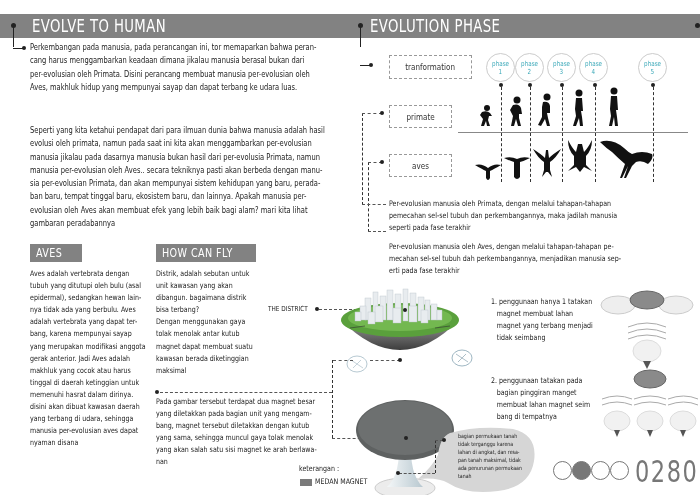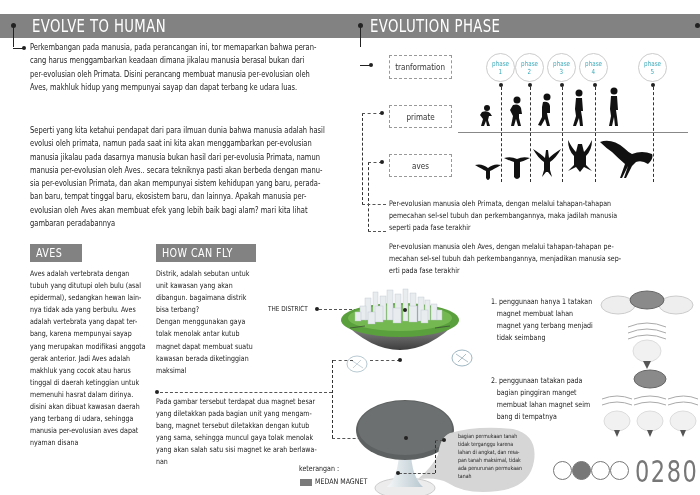--- a/index.html
+++ b/index.html
@@ -100,21 +100,21 @@
   <div>yang diletakkan pada bagian unit yang mengam-</div>
   <div>bang, magnet tersebut diletakkan dengan kutub</div>
   <div>yang sama, sehingga muncul gaya tolak menolak</div>
   <div>yang akan salah satu sisi magnet ke arah berlawa-</div>
   <div>nan</div>
 </div>
 
 <div class="abs" style="left:360px;top:65px;width:12px;height:1px;background:#222"></div>
 <div class="dot" style="left:369px;top:63px"></div>
 
-<div class="dashbox" style="left:389px;top:55px;width:63px;height:24px">
+<div class="dashbox" style="left:389px;top:55px;width:83px;height:24px">
     <span>tranformation</span>
   </div>
 <div class="dashbox" style="left:389px;top:105px;width:63px;height:23px">
     <span>primate</span>
   </div>
 <div class="dashbox" style="left:389px;top:154px;width:63px;height:23px">
     <span>aves</span>
   </div>
 
 <div class="vdash" style="left:362px;top:113px;height:92px"></div>

